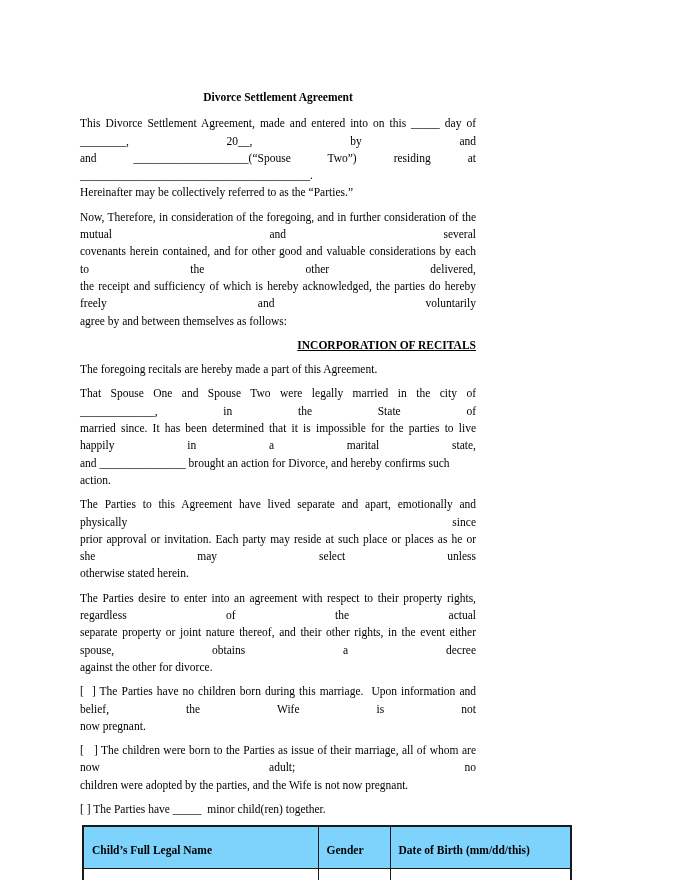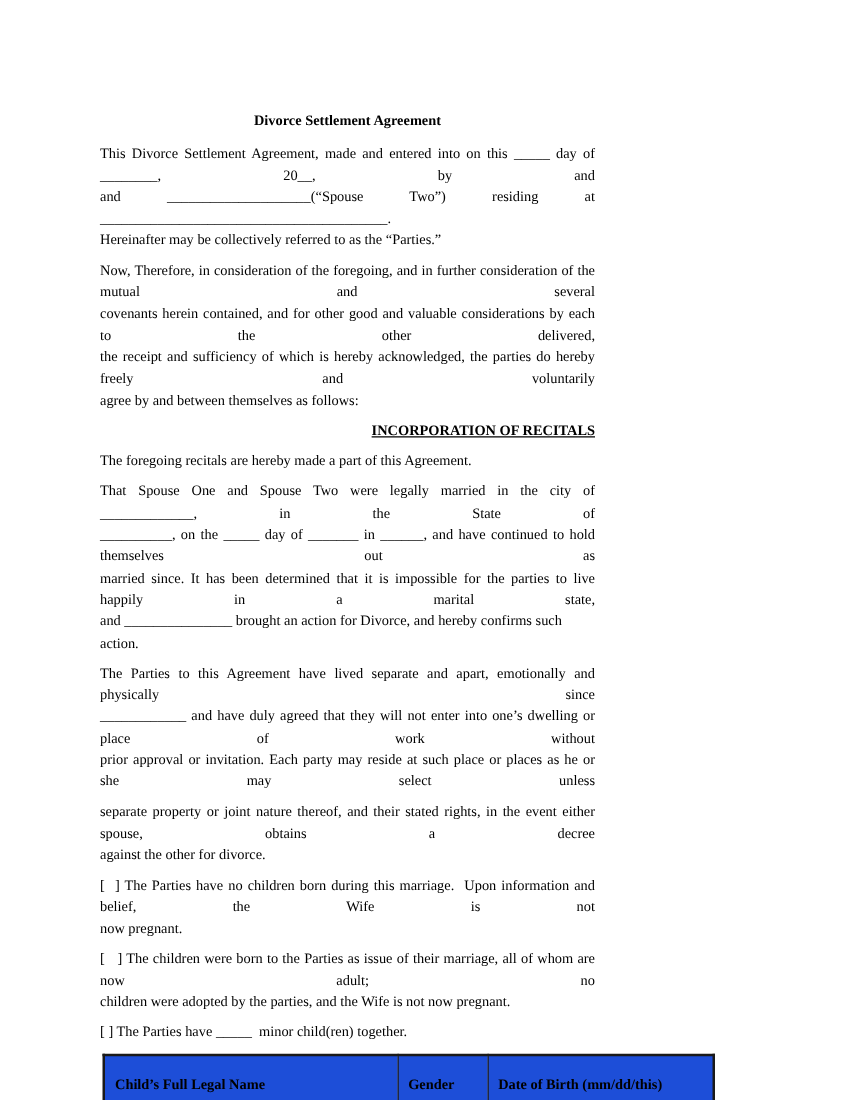--- a/index.html
+++ b/index.html
@@ -36,21 +36,21 @@
     margin: 6px 0 0 2px;
     table-layout: fixed;
   }
   .children-table th, .children-table td {
     border: 1.5px solid #1a1a1a;
     padding: 0 8px;
     box-sizing: border-box;
   }
   .children-table { border: 2px solid #1a1a1a; }
   .children-table th {
-    background: #1d4ed8;
+    background: #7dd3fc;
     font-weight: bold;
     text-align: left;
     vertical-align: bottom;
     height: 42px;
     padding-bottom: 8px;
     font-size: 11.5px;
   }
   .children-table td { height: 41px; background: #ffffff; }
   .col-name { width: 235px; }
   .col-gender { width: 72px; }
@@ -77,33 +77,33 @@
   </div>
 
   <div class="section-heading">INCORPORATION OF RECITALS</div>
 
   <div class="para">
     <div class="ln ll">The foregoing recitals are hereby made a part of this Agreement.</div>
   </div>
 
   <div class="para">
     <div class="ln jl">That Spouse One and Spouse Two were legally married in the city of _____________, in the State of</div>
-    <div class="ln jl">__________, on the _____ day of _______ in ______, and have continued to hold themselves out as</div>
     <div class="ln jl">married since. It has been determined that it is impossible for the parties to live happily in a marital state,</div>
     <div class="ln ll">and _______________ brought an action for Divorce, and hereby confirms such action.</div>
   </div>
 
   <div class="para">
     <div class="ln jl">The Parties to this Agreement have lived separate and apart, emotionally and physically since</div>
-    <div class="ln jl">____________ and have duly agreed that they will not enter into one’s dwelling or place of work without</div>
     <div class="ln jl">prior approval or invitation. Each party may reside at such place or places as he or she may select unless</div>
+    <div class="ln ll">otherwise stated herein.</div>
   </div>
 
   <div class="para">
-    <div class="ln jl">separate property or joint nature thereof, and their stated rights, in the event either spouse, obtains a decree</div>
+    <div class="ln jl">The Parties desire to enter into an agreement with respect to their property rights, regardless of the actual</div>
+    <div class="ln jl">separate property or joint nature thereof, and their other rights, in the event either spouse, obtains a decree</div>
     <div class="ln ll">against the other for divorce.</div>
   </div>
 
   <div class="para">
     <div class="ln jl">[&nbsp;&nbsp;] The Parties have no children born during this marriage.&nbsp; Upon information and belief, the Wife is not</div>
     <div class="ln ll">now pregnant.</div>
   </div>
 
   <div class="para">
     <div class="ln jl">[&nbsp;&nbsp;&nbsp;] The children were born to the Parties as issue of their marriage, all of whom are now adult; no</div>

